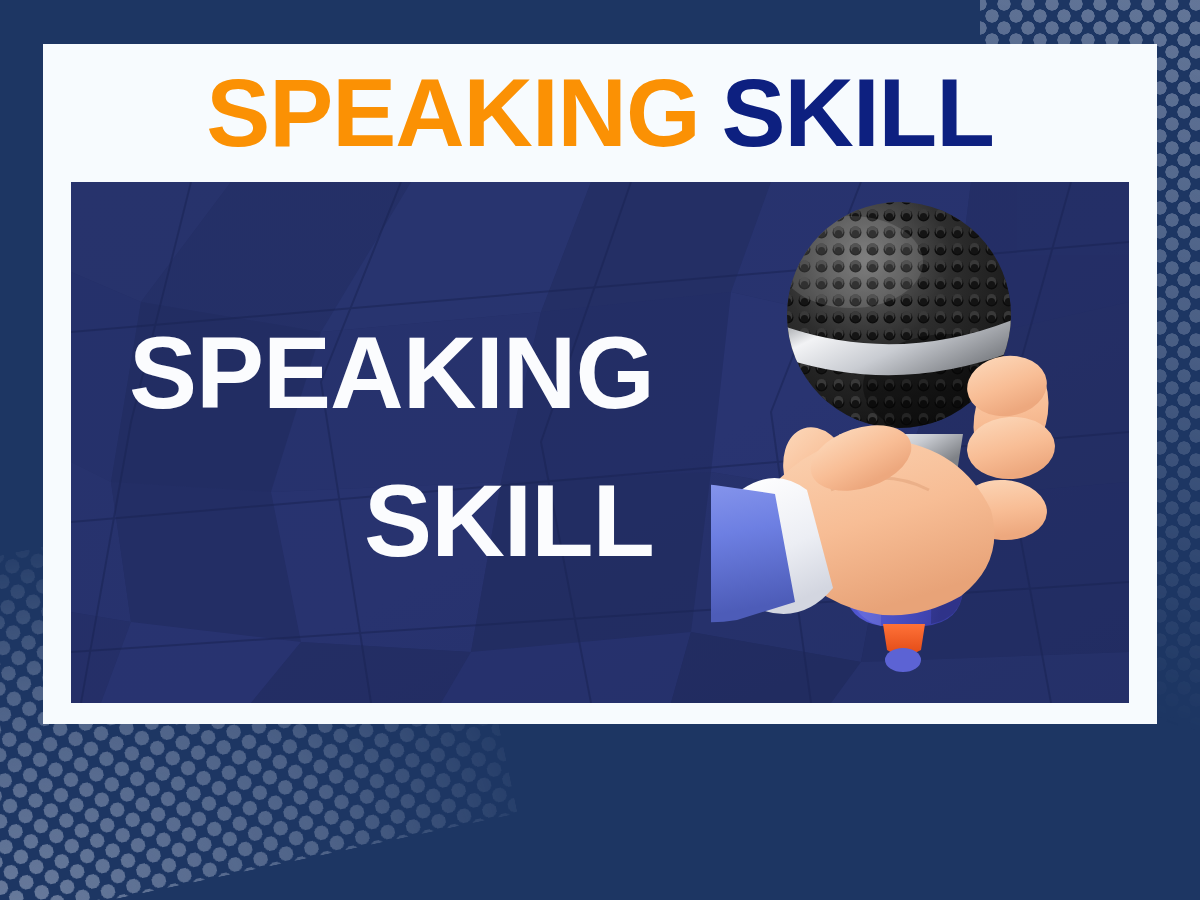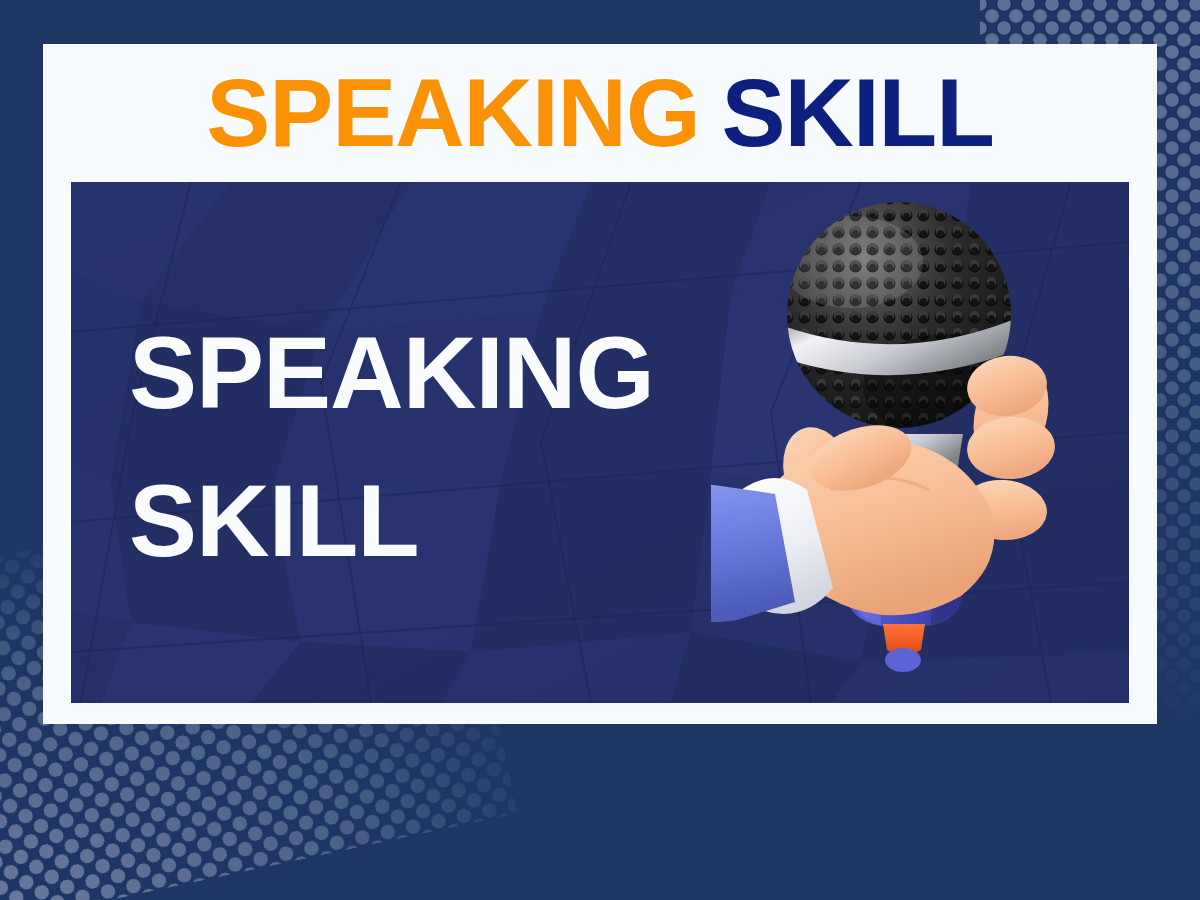--- a/index.html
+++ b/index.html
@@ -5,21 +5,21 @@
   * { margin:0; padding:0; box-sizing:border-box; }
   html, body { width:1200px; height:900px; }
   body {
     font-family: "Liberation Sans", sans-serif;
     background:#1d3663;
     overflow:hidden;
     position:relative;
   }
 
   
-  #stage { position:absolute; inset:0; background:#1d3663; overflow:hidden; }
+  #stage { position:absolute; inset:0; background:#1d3663; overflow:hidden;text-align:right; }
 
   .halftone {
     position:absolute;
     background-image:
       radial-gradient(rgba(190,200,220,0.50) 38%, transparent 40%),
       radial-gradient(rgba(190,200,220,0.50) 38%, transparent 40%);
     background-size:26px 26px, 26px 26px;
     background-position:0 0, 13px 13px;
     pointer-events:none;
   }

